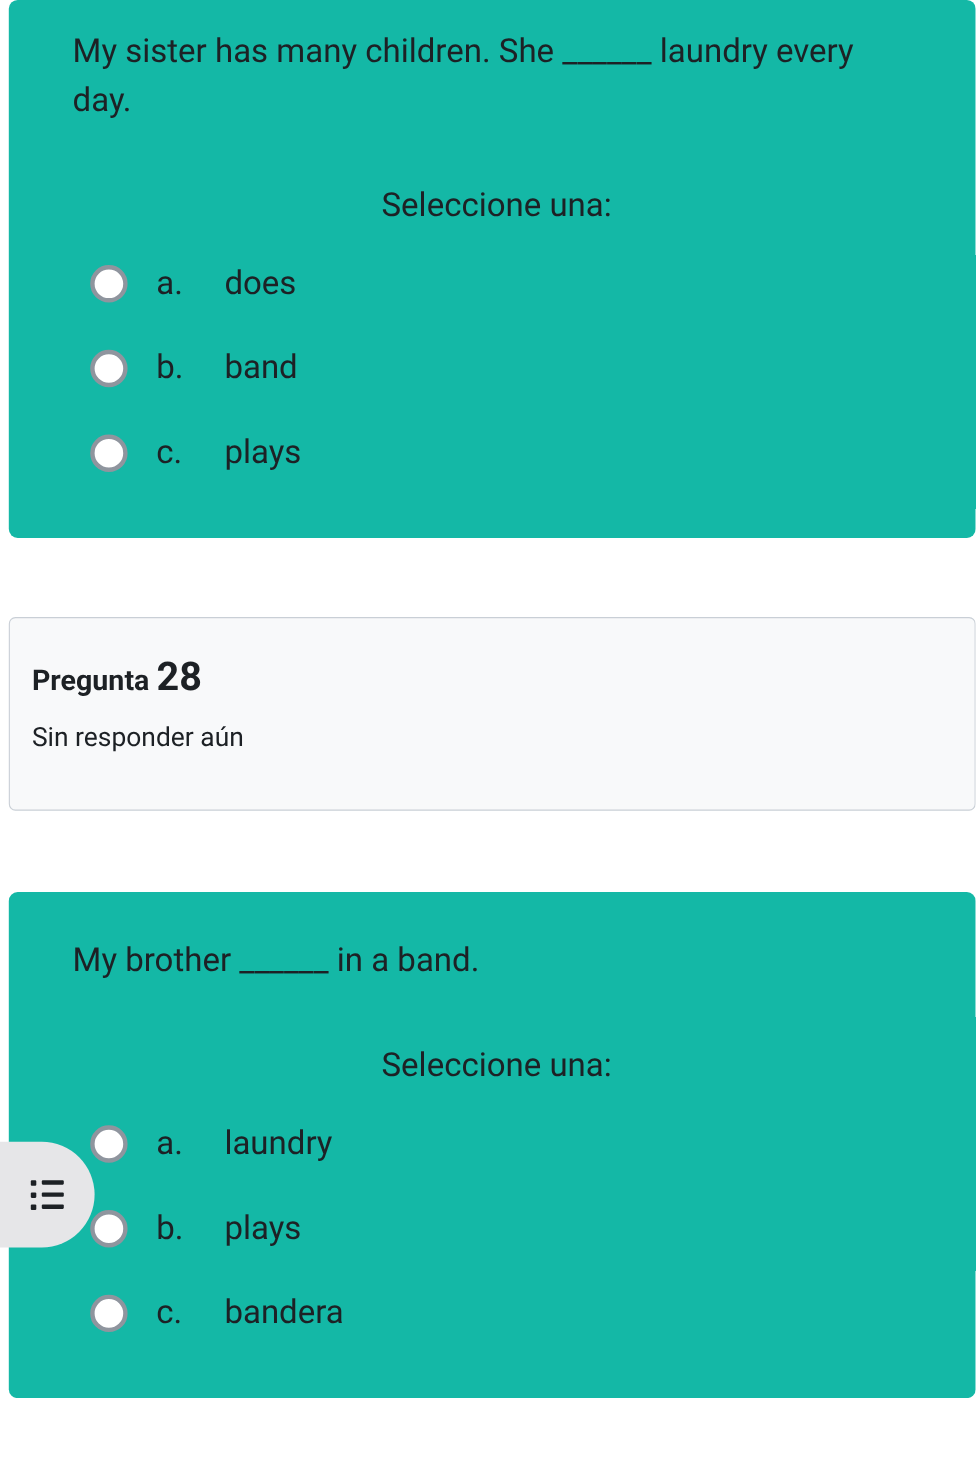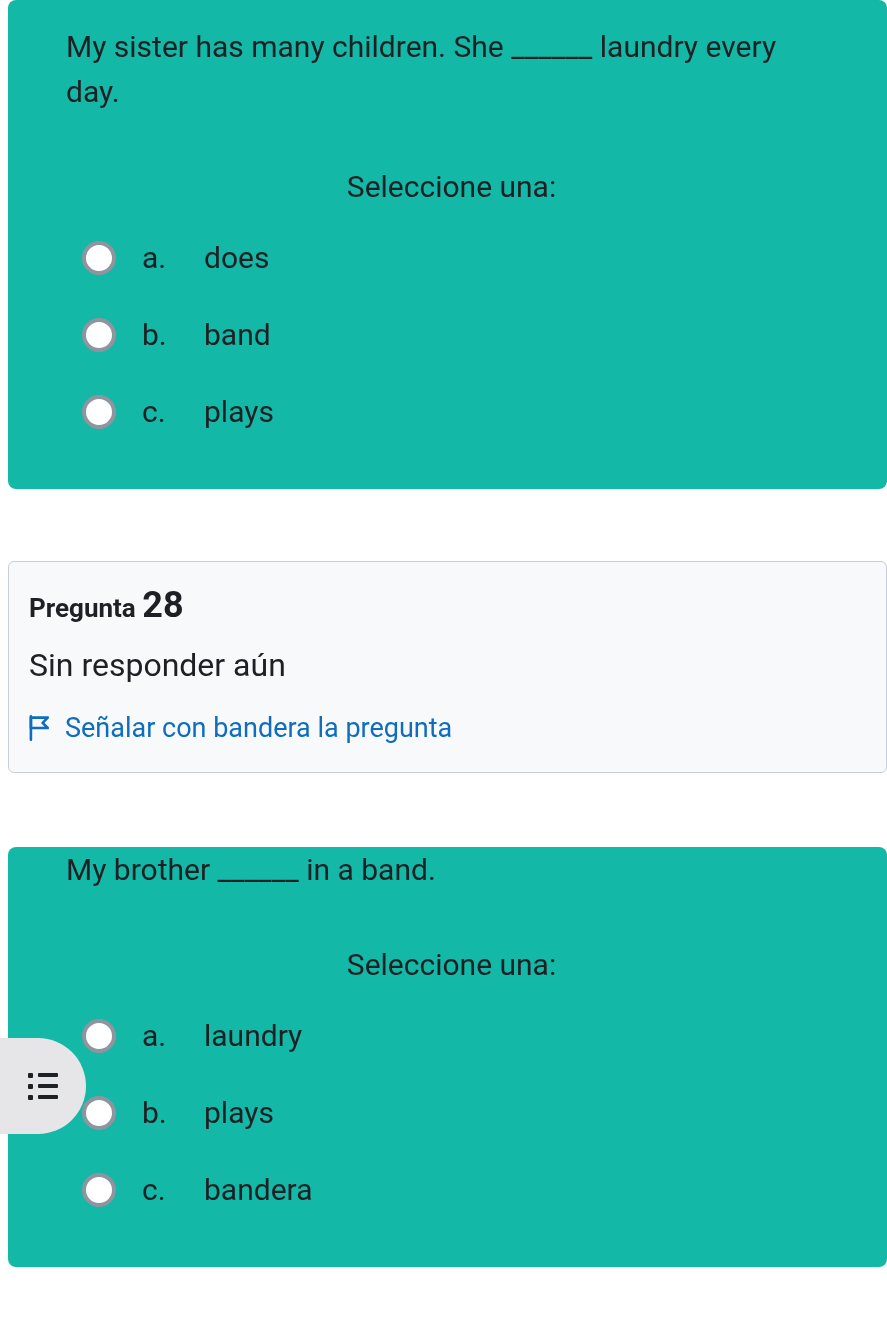--- a/index.html
+++ b/index.html
@@ -10,21 +10,21 @@
     background: #fff;
     width: 887px;
   }
   .question-card {
     background: #14b8a6;
     padding: 0 50px 60px 58px;
     border-radius: 8px;
     margin-left: 8px;
   }
   .question-card.first { padding-top: 24px; }
-  .question-card.second { }
+  .question-card.second { padding-top: 40px; }
   .qtext {
     line-height: 1.5;
     margin-bottom: 55px;
   }
   .select-prompt {
     margin-bottom: 36px;
     text-align: center;
   }
   .answers { list-style: none; }
   .answer-row {
@@ -43,30 +43,30 @@
     flex-shrink: 0;
     cursor: pointer;
   }
   .letter { width: 36px; }
   .opt-text { }
   .info-box {
     border: 1px solid #c9cfd6;
     background: #f8f9fa;
     border-radius: 6px;
     margin: 72px 0 74px 8px;
-    padding: 22px 20px 24px 20px;
+    padding: 32px 20px 24px 20px;
   }
   .info-heading {
     font-size: 26px;
     font-weight: 700;
     margin-bottom: 20px;
   }
   .info-heading .num { font-size: 36px; }
   .info-status {
-    font-size: 32px;
+    font-size: 24px;
     margin-bottom: 28px;
     color: #1d2125;
   }
   .flag-link {
     display: inline-flex;
     align-items: center;
     color: #0f6cbf;
     text-decoration: none;
     font-size: 27px;
     gap: 14px;
@@ -127,27 +127,20 @@
     </li>
   </ul>
 </div>
 
 <div class="info-box">
   <div class="info-heading">
     <span>Pregunta</span>
     <span class="num">28</span>
   </div>
   <div class="info-status">Sin responder aún</div>
-  <a class="flag-link">
-    <svg class="flag-icon" viewBox="0 0 16 20">
-      <path d="M1 1 L1 19" stroke="#0f6cbf" stroke-width="2" fill="none" stroke-linecap="round"></path>
-      <path d="M1 2 L14 2 L10 6 L14 10 L1 10 Z" fill="none" stroke="#0f6cbf" stroke-width="2" stroke-linejoin="round"></path>
-    </svg>
-    <span>Señalar con bandera la pregunta</span>
-  </a>
 </div>
 
 <div class="question-card second">
   <div class="qtext">My brother ______ in a band.</div>
   <div class="select-prompt">Seleccione una:</div>
   <ul class="answers">
     <li class="answer-row">
       <span class="radio"></span>
       <span class="letter">a.</span>
       <span class="opt-text">laundry</span>

